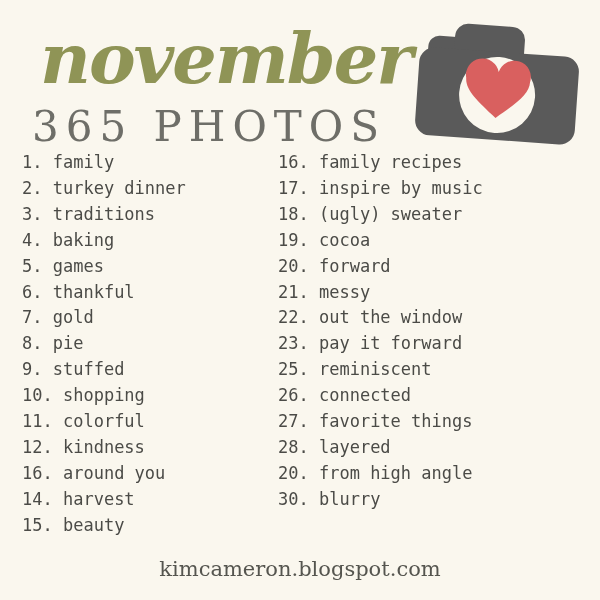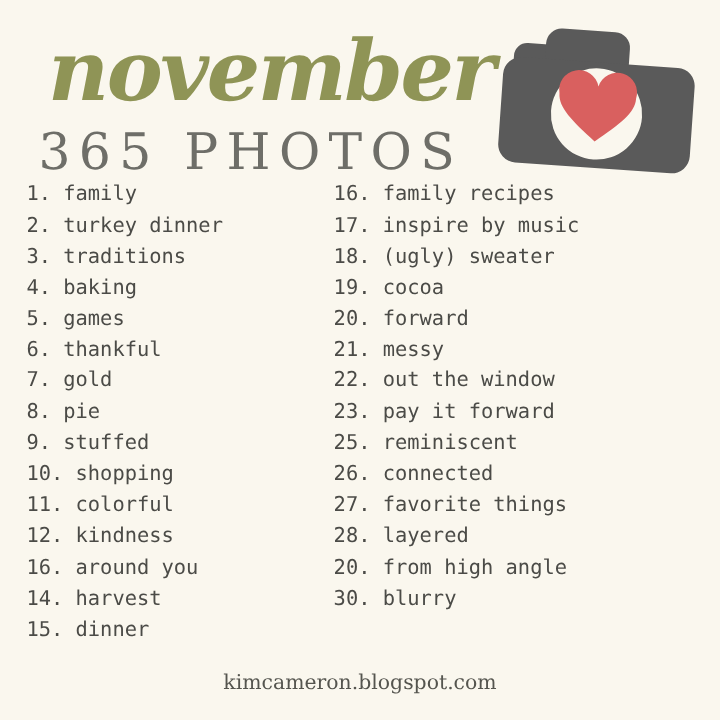--- a/index.html
+++ b/index.html
@@ -114,21 +114,21 @@
   #footer {
     position: absolute;
     left: 0;
     top: 556px;
     width: 600px;
     text-align: center;
   }
 
   #footer-url {
     font-family: "DejaVu Serif", serif;
-    font-size: 17px;
+    font-size: 21px;
     line-height: 26px;
     color: #55554f;
     letter-spacing: 0px;
     margin: 0;
     padding: 0;
     white-space: nowrap;
   }
 </style>
 </head>
 <body>
@@ -175,21 +175,21 @@
       <li class="list-item"><span class="item-num">5. </span><span class="item-label">games</span></li>
       <li class="list-item"><span class="item-num">6. </span><span class="item-label">thankful</span></li>
       <li class="list-item"><span class="item-num">7. </span><span class="item-label">gold</span></li>
       <li class="list-item"><span class="item-num">8. </span><span class="item-label">pie</span></li>
       <li class="list-item"><span class="item-num">9. </span><span class="item-label">stuffed</span></li>
       <li class="list-item"><span class="item-num">10. </span><span class="item-label">shopping</span></li>
       <li class="list-item"><span class="item-num">11. </span><span class="item-label">colorful</span></li>
       <li class="list-item"><span class="item-num">12. </span><span class="item-label">kindness</span></li>
       <li class="list-item"><span class="item-num">16. </span><span class="item-label">around you</span></li>
       <li class="list-item"><span class="item-num">14. </span><span class="item-label">harvest</span></li>
-      <li class="list-item"><span class="item-num">15. </span><span class="item-label">dinner</span></li>
+      <li class="list-item"><span class="item-num">15. </span><span class="item-label">beauty</span></li>
     </ul>
 
     <ul id="column-right" class="list-column">
       <li class="list-item"><span class="item-num">16. </span><span class="item-label">family recipes</span></li>
       <li class="list-item"><span class="item-num">17. </span><span class="item-label">inspire by music</span></li>
       <li class="list-item"><span class="item-num">18. </span><span class="item-label">(ugly) sweater</span></li>
       <li class="list-item"><span class="item-num">19. </span><span class="item-label">cocoa</span></li>
       <li class="list-item"><span class="item-num">20. </span><span class="item-label">forward</span></li>
       <li class="list-item"><span class="item-num">21. </span><span class="item-label">messy</span></li>
       <li class="list-item"><span class="item-num">22. </span><span class="item-label">out the window</span></li>

